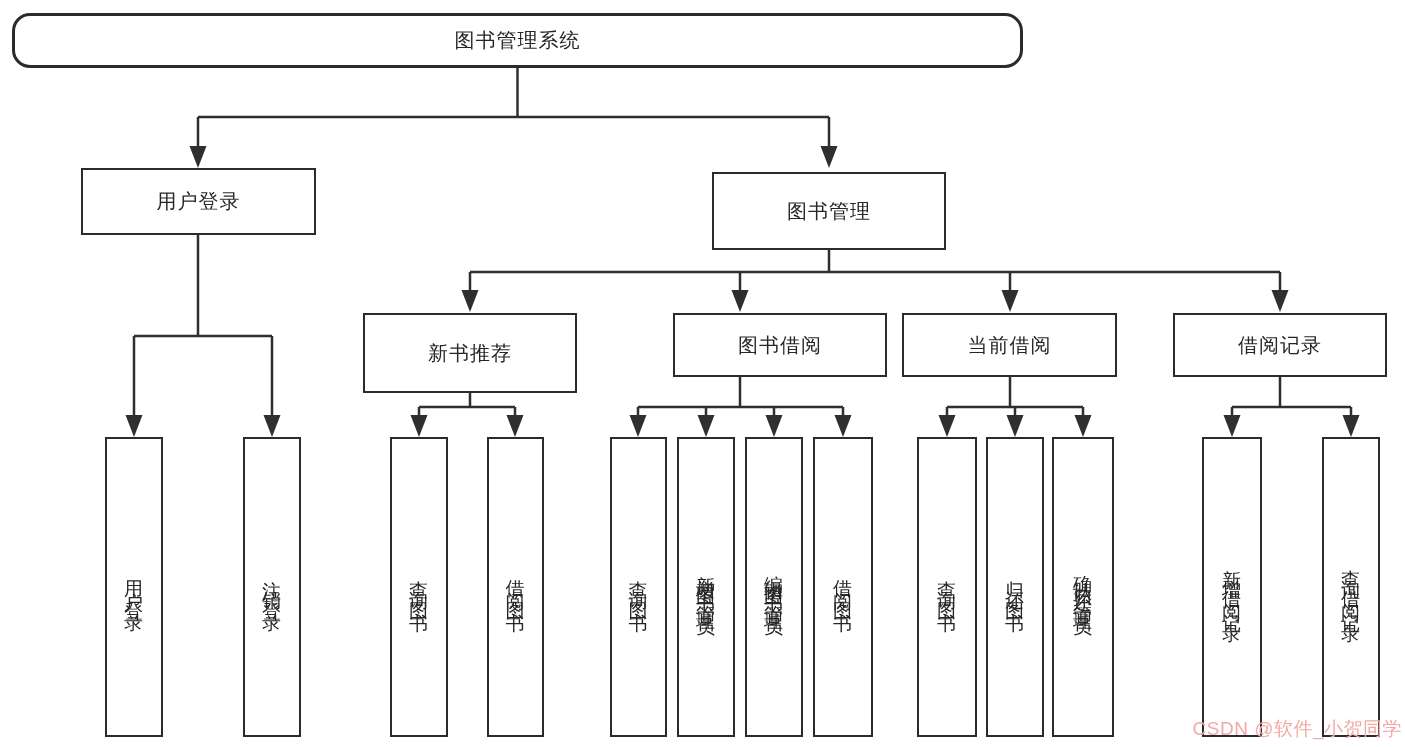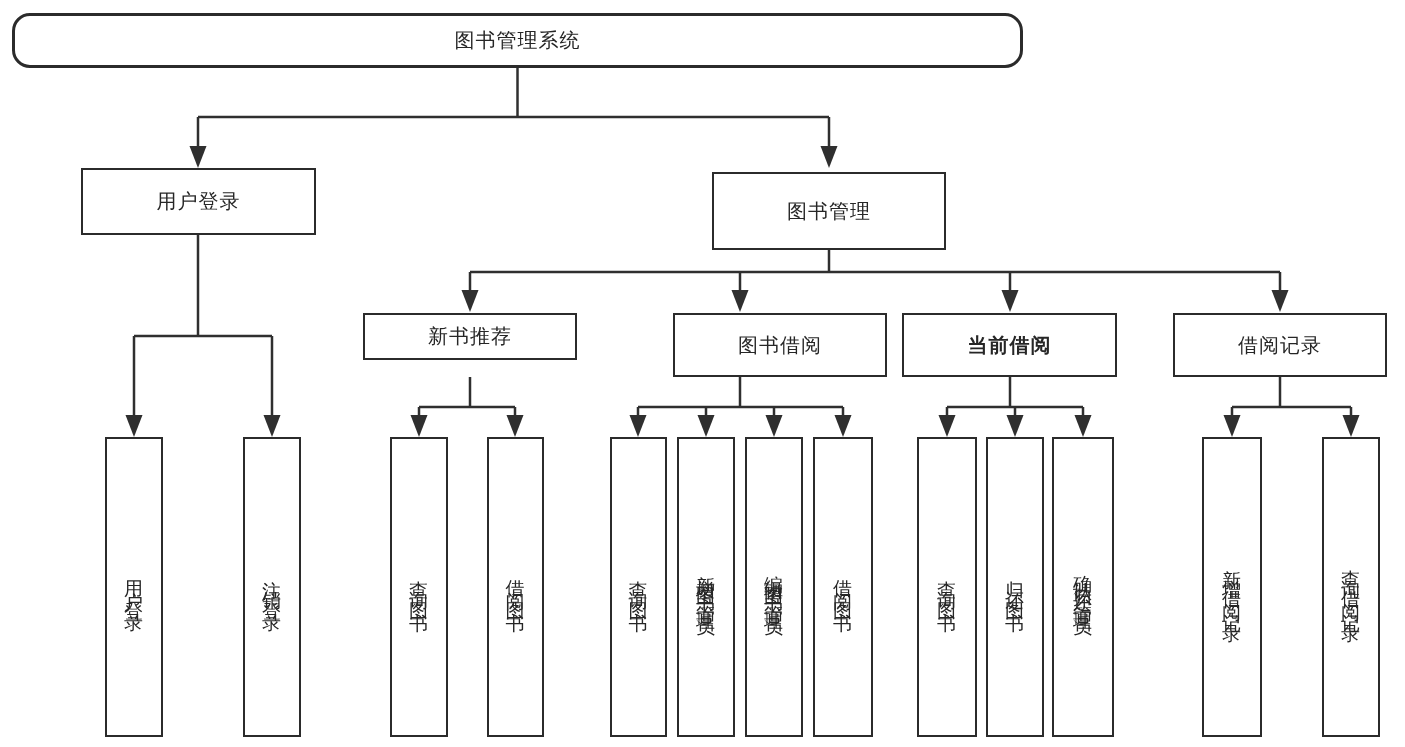--- a/index.html
+++ b/index.html
@@ -147,27 +147,27 @@
     <span>图书管理系统</span>
   </div>
 
   <div class="hbox" style="left:81px; top:168px; width:235px; height:67px;">
     <span>用户登录</span>
   </div>
   <div class="hbox" style="left:712px; top:172px; width:234px; height:78px;">
     <span>图书管理</span>
   </div>
 
-  <div class="hbox" style="left:363px; top:313px; width:214px; height:47px;">
+  <div class="hbox" style="left:363px; top:313px; width:214px; height:80px;">
     <span>新书推荐</span>
   </div>
   <div class="hbox" style="left:633px; top:313px; width:214px; height:64px;margin-left:40px;">
     <span>图书借阅</span>
   </div>
-  <div class="hbox" style="left:902px; top:313px; width:215px; height:64px;font-weight:bold;">
+  <div class="hbox" style="left:902px; top:313px; width:215px; height:64px;">
     <span>当前借阅</span>
   </div>
   <div class="hbox" style="left:1173px; top:313px; width:214px; height:64px;text-align:center;">
     <span>借阅记录</span>
   </div>
 
   <div class="vbox" style="left:105px; top:437px; width:58px; height:300px;">
     <span class="vtext">用户登录</span>
   </div>
   <div class="vbox" style="left:243px; top:437px; width:58px; height:300px;">
@@ -204,14 +204,15 @@
     <span class="vtext tight">确认归还（管理员）</span>
   </div>
 
   <div class="vbox" style="left:1202px; top:437px; width:60px; height:300px;">
     <span class="vtext">新增借阅记录</span>
   </div>
   <div class="vbox" style="left:1322px; top:437px; width:58px; height:300px;">
     <span class="vtext">查询借阅记录</span>
   </div>
 
+  <div id="watermark">CSDN @软件_小贺同学</div>
 
 </div>
 
 </body></html>

